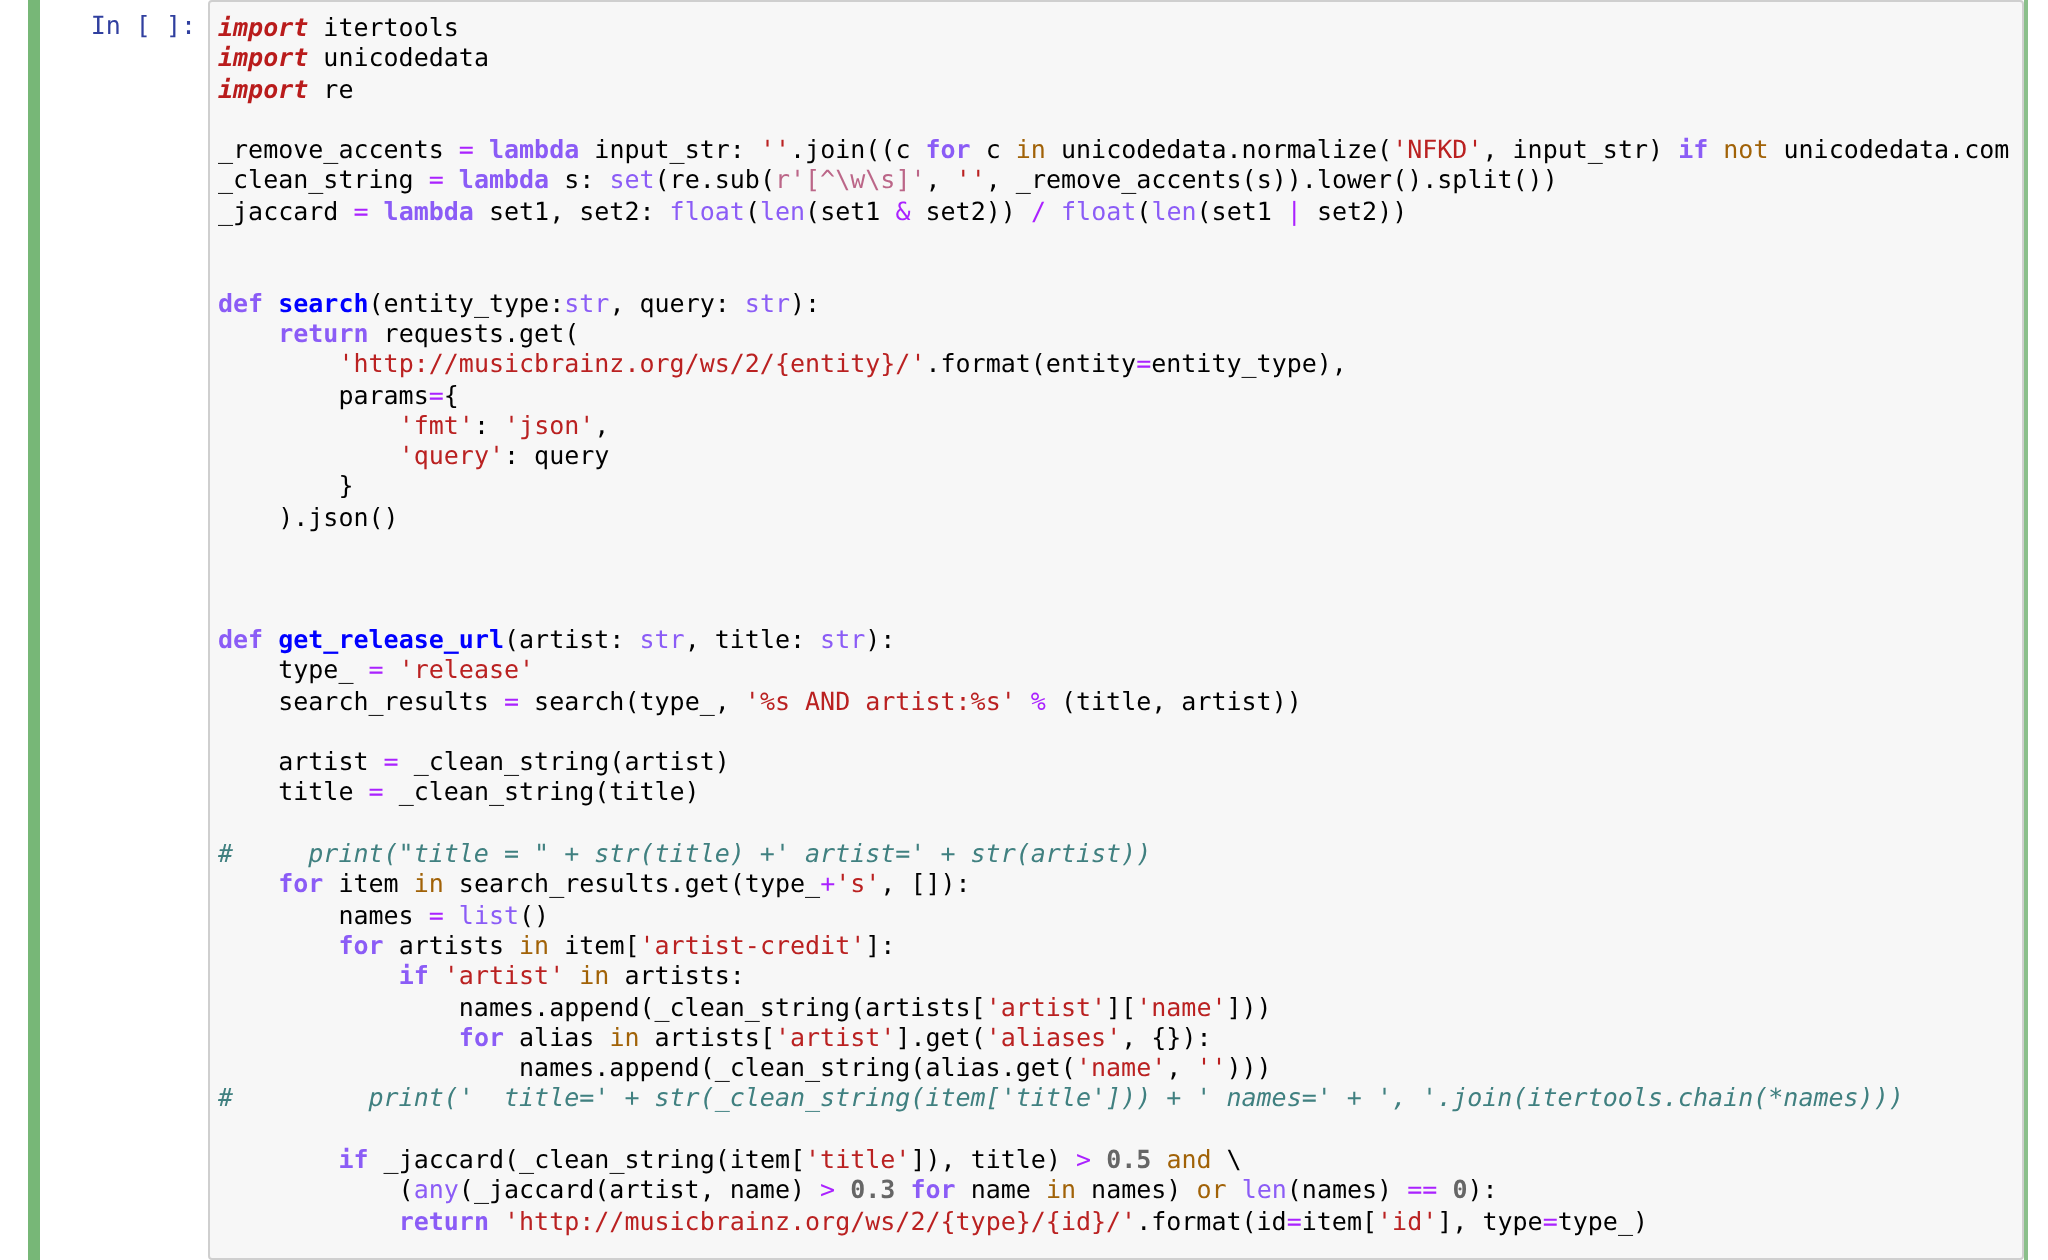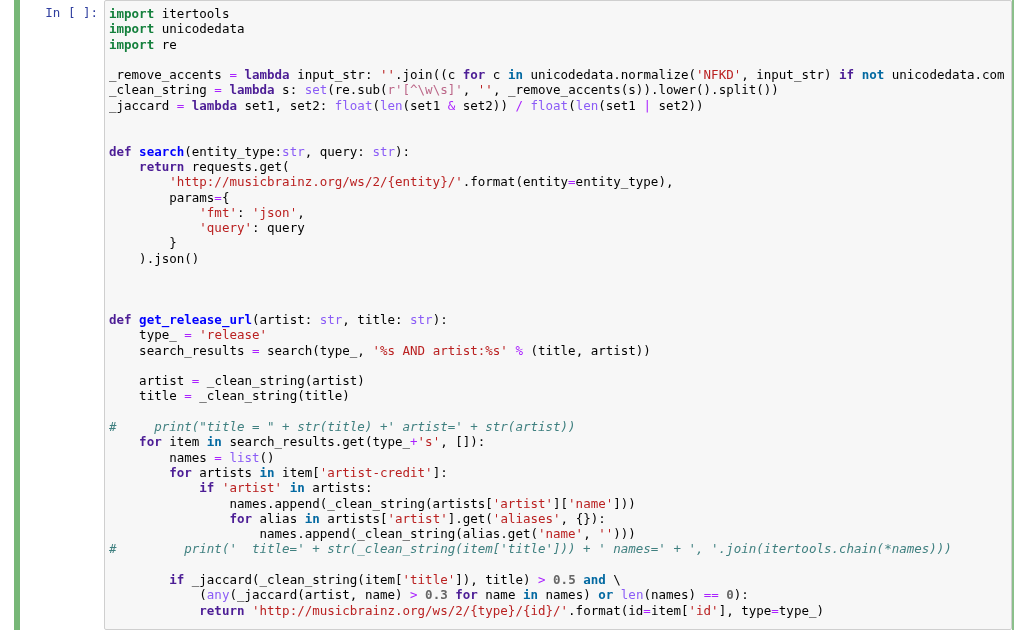--- a/index.html
+++ b/index.html
@@ -82,27 +82,27 @@
     line-height: 15.3px;
     white-space: pre;
     color: #000000;
     letter-spacing: 0px;
     tab-size: 4;
   }
 
   .ln { display: block; min-height: 15.3px; white-space: pre; }
 
   
-  .t-k   { color: #4c1d95; font-weight: bold; }   
-  .t-kn  { color: #15803d; font-weight: bold; }   
+  .t-k   { color: #8b5cf6; font-weight: bold; }   
+  .t-kn  { color: #b91c1c; font-weight: bold; font-style: italic; }   
   .t-nf  { color: #0000FF; font-weight: bold; }                      
   .t-nb  { color: #8b5cf6; }                      
   .t-s   { color: #BA2121; }                      
   .t-sr  { color: #BB6688; }                      
-  .t-ow  { color: #0369a1; font-weight: bold; }   
+  .t-ow  { color: #a16207; font-weight: normal; }   
   .t-op  { color: #AA22FF; }                      
   .t-m   { color: #666666; font-weight: bold; }                      
   .t-c   { color: #408080; font-style: italic; }  
   .t-p   { color: #000000; }   
 </style>
 </head>
 <body>
 
 <div id="notebook">
   <div class="cell-wrapper">

